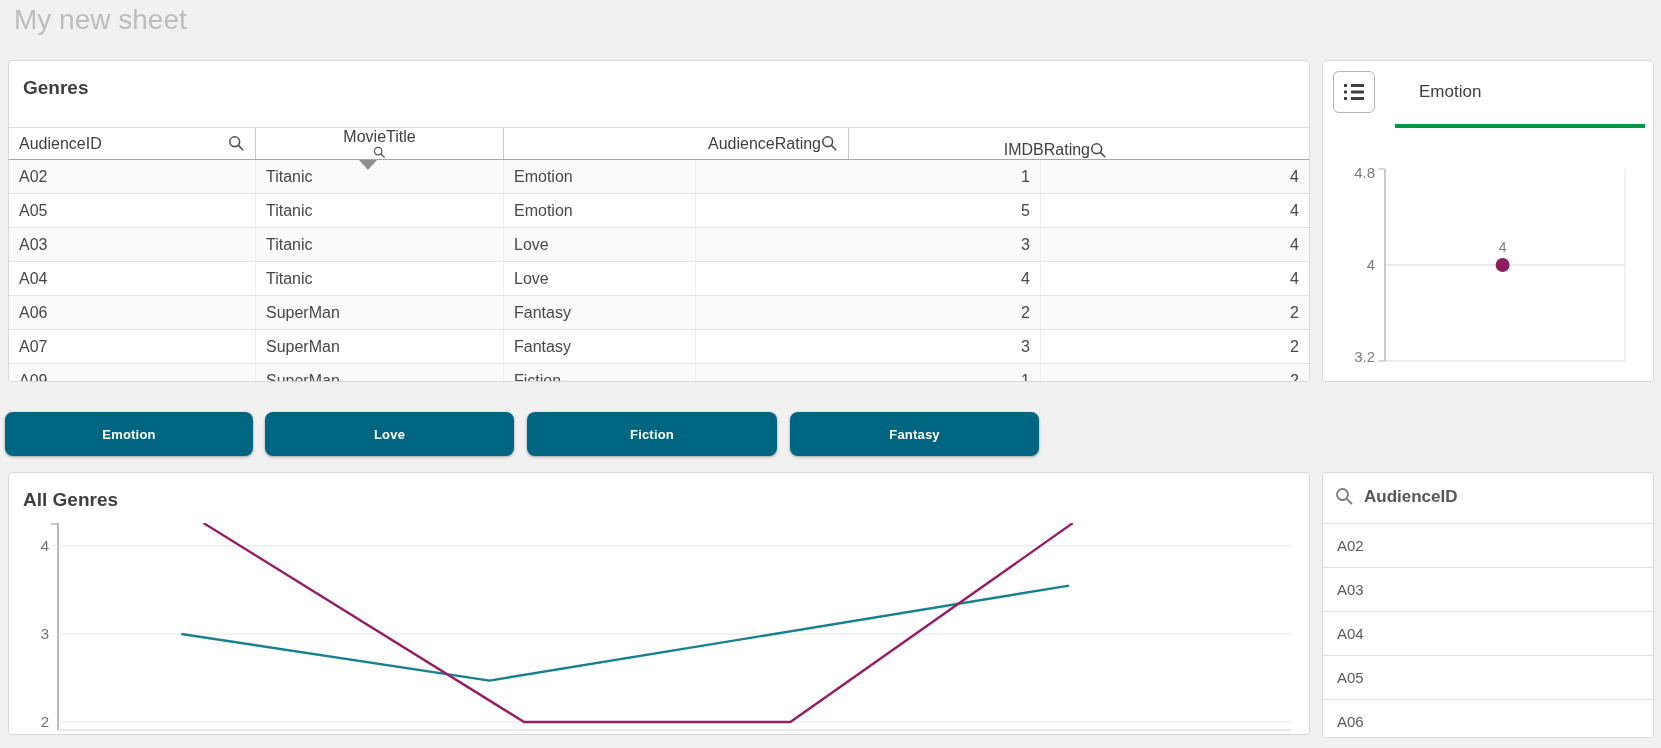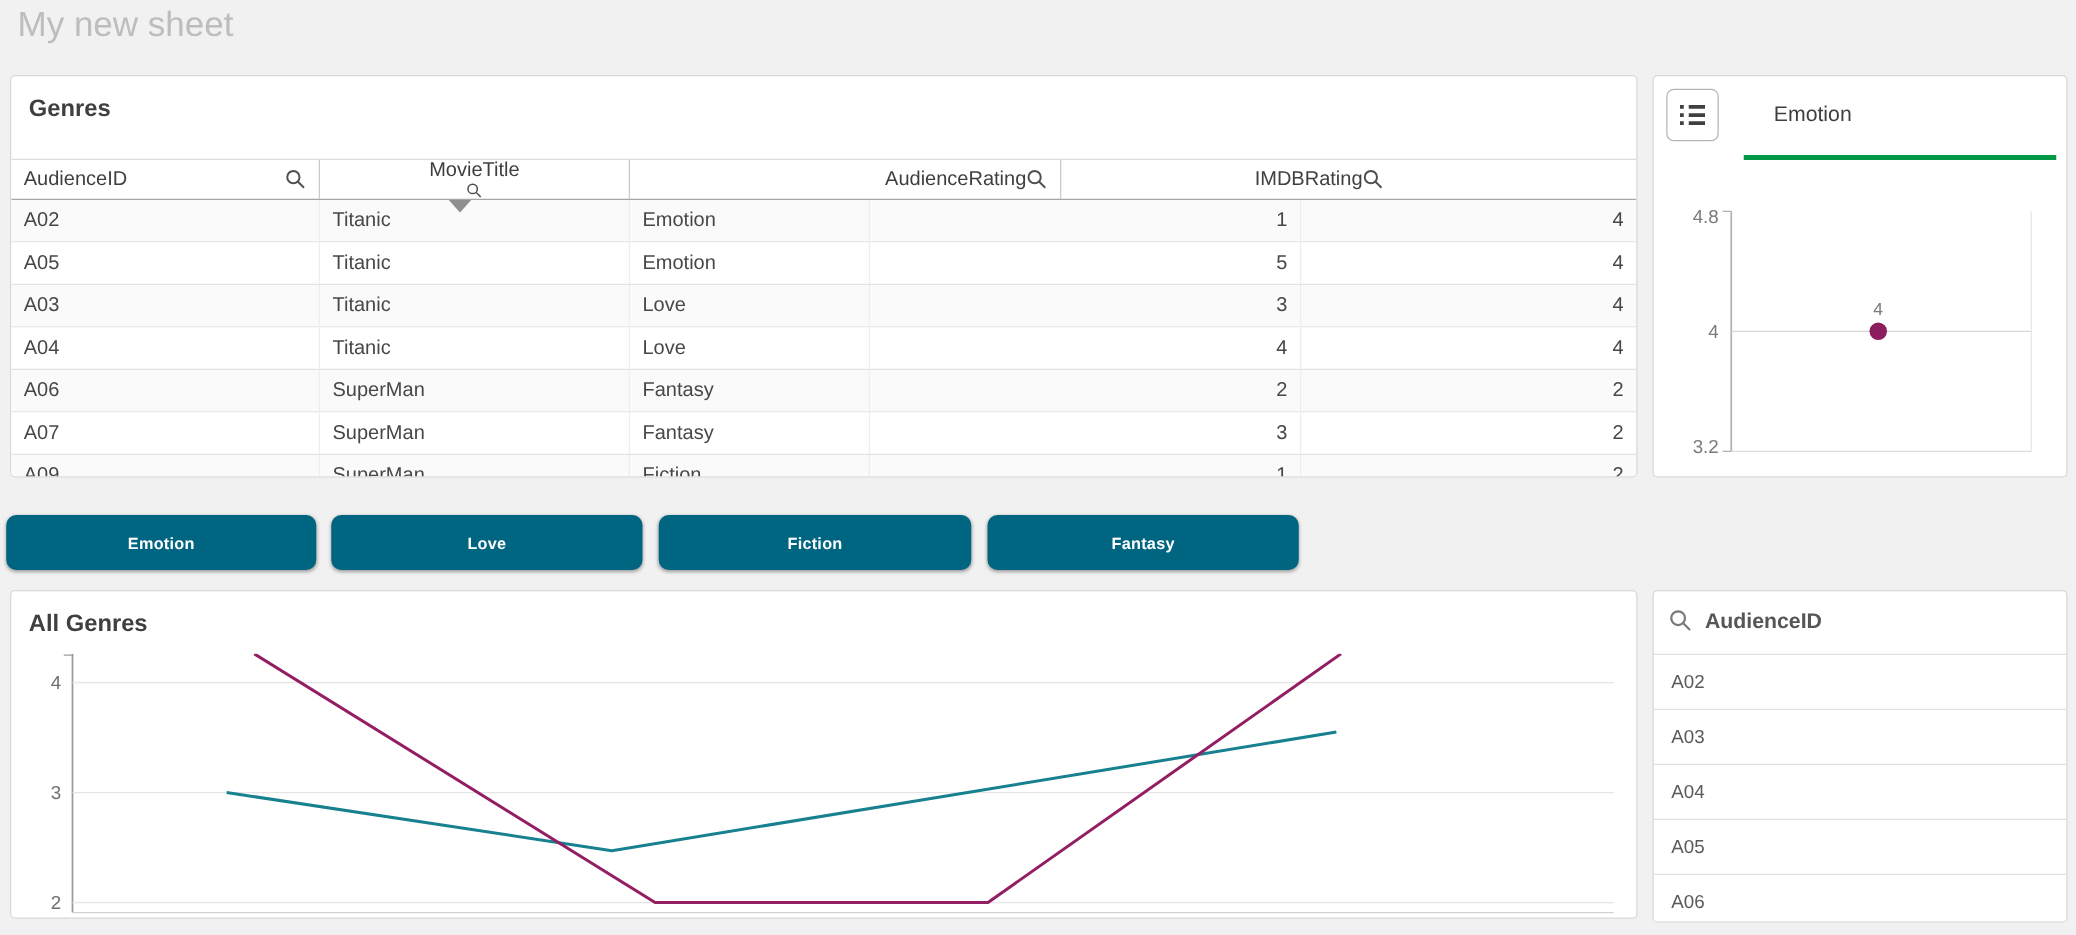--- a/index.html
+++ b/index.html
@@ -87,21 +87,21 @@
               <line x1="10.4" y1="10.4" x2="15.2" y2="15.2" stroke="#4f4f4f" stroke-width="1.6"></line>
             </svg>
           </div>
           <div class="th right" style="width: 345px;">
             <span>AudienceRating</span>
             <svg width="17" height="17" viewBox="0 0 17 17">
               <circle cx="6.7" cy="6.7" r="4.9" fill="none" stroke="#4f4f4f" stroke-width="1.6"></circle>
               <line x1="10.4" y1="10.4" x2="15.2" y2="15.2" stroke="#4f4f4f" stroke-width="1.6"></line>
             </svg>
           </div>
-          <div class="th right" style="width: 268px;">
+          <div class="th right" style="width: 268px; align-items: flex-end;">
             <span>IMDBRating</span>
             <svg width="17" height="17" viewBox="0 0 17 17">
               <circle cx="6.7" cy="6.7" r="4.9" fill="none" stroke="#4f4f4f" stroke-width="1.6"></circle>
               <line x1="10.4" y1="10.4" x2="15.2" y2="15.2" stroke="#4f4f4f" stroke-width="1.6"></line>
             </svg>
           </div>
         </div>
       <div id="dataset-tbody">
           <div class="tr">
             <div class="td left" style="width: 247px;">A02</div>

